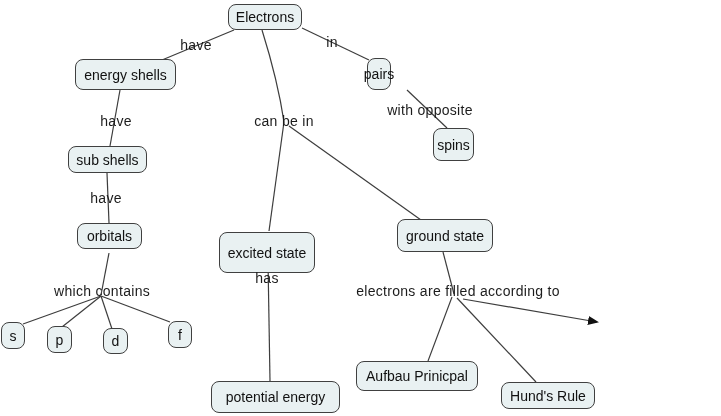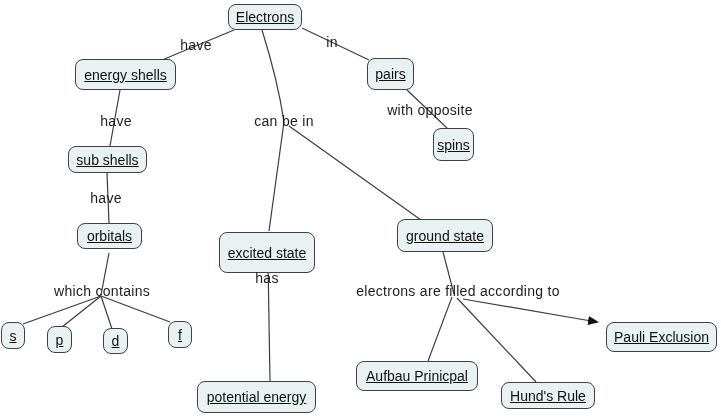--- a/index.html
+++ b/index.html
@@ -26,21 +26,20 @@
     justify-content:center;
     background:#e9f1f2;
     border:1.5px solid #404040;
     border-radius:8px;
     box-sizing:border-box;
     color:#111111;
     font-size:14px;
     white-space:nowrap;
     cursor:default;
     line-height:1;
-    text-decoration:underline;
   }
   .link-label{
     position:absolute;
     transform:translate(-50%,-50%);
     font-size:14px;
     letter-spacing:0.3px;
     color:#1c1c1c;
     white-space:nowrap;
     line-height:1;
   }
@@ -73,34 +72,33 @@
       <line x1="268" y1="261" x2="270" y2="381"></line>
       <line x1="443" y1="252" x2="454" y2="294"></line>
       <line x1="452" y1="297" x2="428" y2="361"></line>
       <line x1="457" y1="298" x2="536" y2="382"></line>
       <line x1="463" y1="299" x2="597" y2="322" marker-end="url(#arrow)"></line>
     </g>
   </svg>
 
   <div class="node" style="left:228px;top:4px;width:74px;height:26px">Electrons</div>
   <div class="node" style="left:75px;top:59px;width:101px;height:31px">energy shells</div>
-  <div class="node" style="left:367px;top:58px;width:47px;height:32px">pairs</div>
+  <div class="node" style="left:367px;top:58px;width:24px;height:32px">pairs</div>
   <div class="node" style="left:433px;top:128px;width:41px;height:33px">spins</div>
   <div class="node" style="left:68px;top:146px;width:79px;height:27px">sub shells</div>
   <div class="node" style="left:77px;top:223px;width:65px;height:26px">orbitals</div>
   <div class="node" style="left:219px;top:232px;width:96px;height:41px">excited state</div>
   <div class="node" style="left:397px;top:219px;width:96px;height:33px">ground state</div>
   <div class="node" style="left:1px;top:322px;width:24px;height:27px">s</div>
   <div class="node" style="left:47px;top:326px;width:25px;height:27px">p</div>
   <div class="node" style="left:103px;top:328px;width:25px;height:26px">d</div>
   <div class="node" style="left:168px;top:321px;width:24px;height:27px">f</div>
-  <div class="node" style="left:197px;top:381px;width:119px;height:32px">potential energy</div>
+  <div class="node" style="left:211px;top:381px;width:129px;height:32px">potential energy</div>
   <div class="node" style="left:356px;top:361px;width:122px;height:30px">Aufbau Prinicpal</div>
   <div class="node" style="left:501px;top:382px;width:94px;height:27px">Hund's Rule</div>
-  <div class="node" style="left:606px;top:322px;width:111px;height:30px">Pauli Exclusion</div>
 
   <span class="link-label" style="left:196px;top:45px">have</span>
   <span class="link-label" style="left:332px;top:42px">in</span>
   <span class="link-label" style="left:430px;top:110px">with opposite</span>
   <span class="link-label" style="left:116px;top:121px">have</span>
   <span class="link-label" style="left:284px;top:121px">can be in</span>
   <span class="link-label" style="left:106px;top:198px">have</span>
   <span class="link-label" style="left:102px;top:291px">which contains</span>
   <span class="link-label" style="left:267px;top:278px">has</span>
   <span class="link-label" style="left:458px;top:291px">electrons are filled according to</span>

